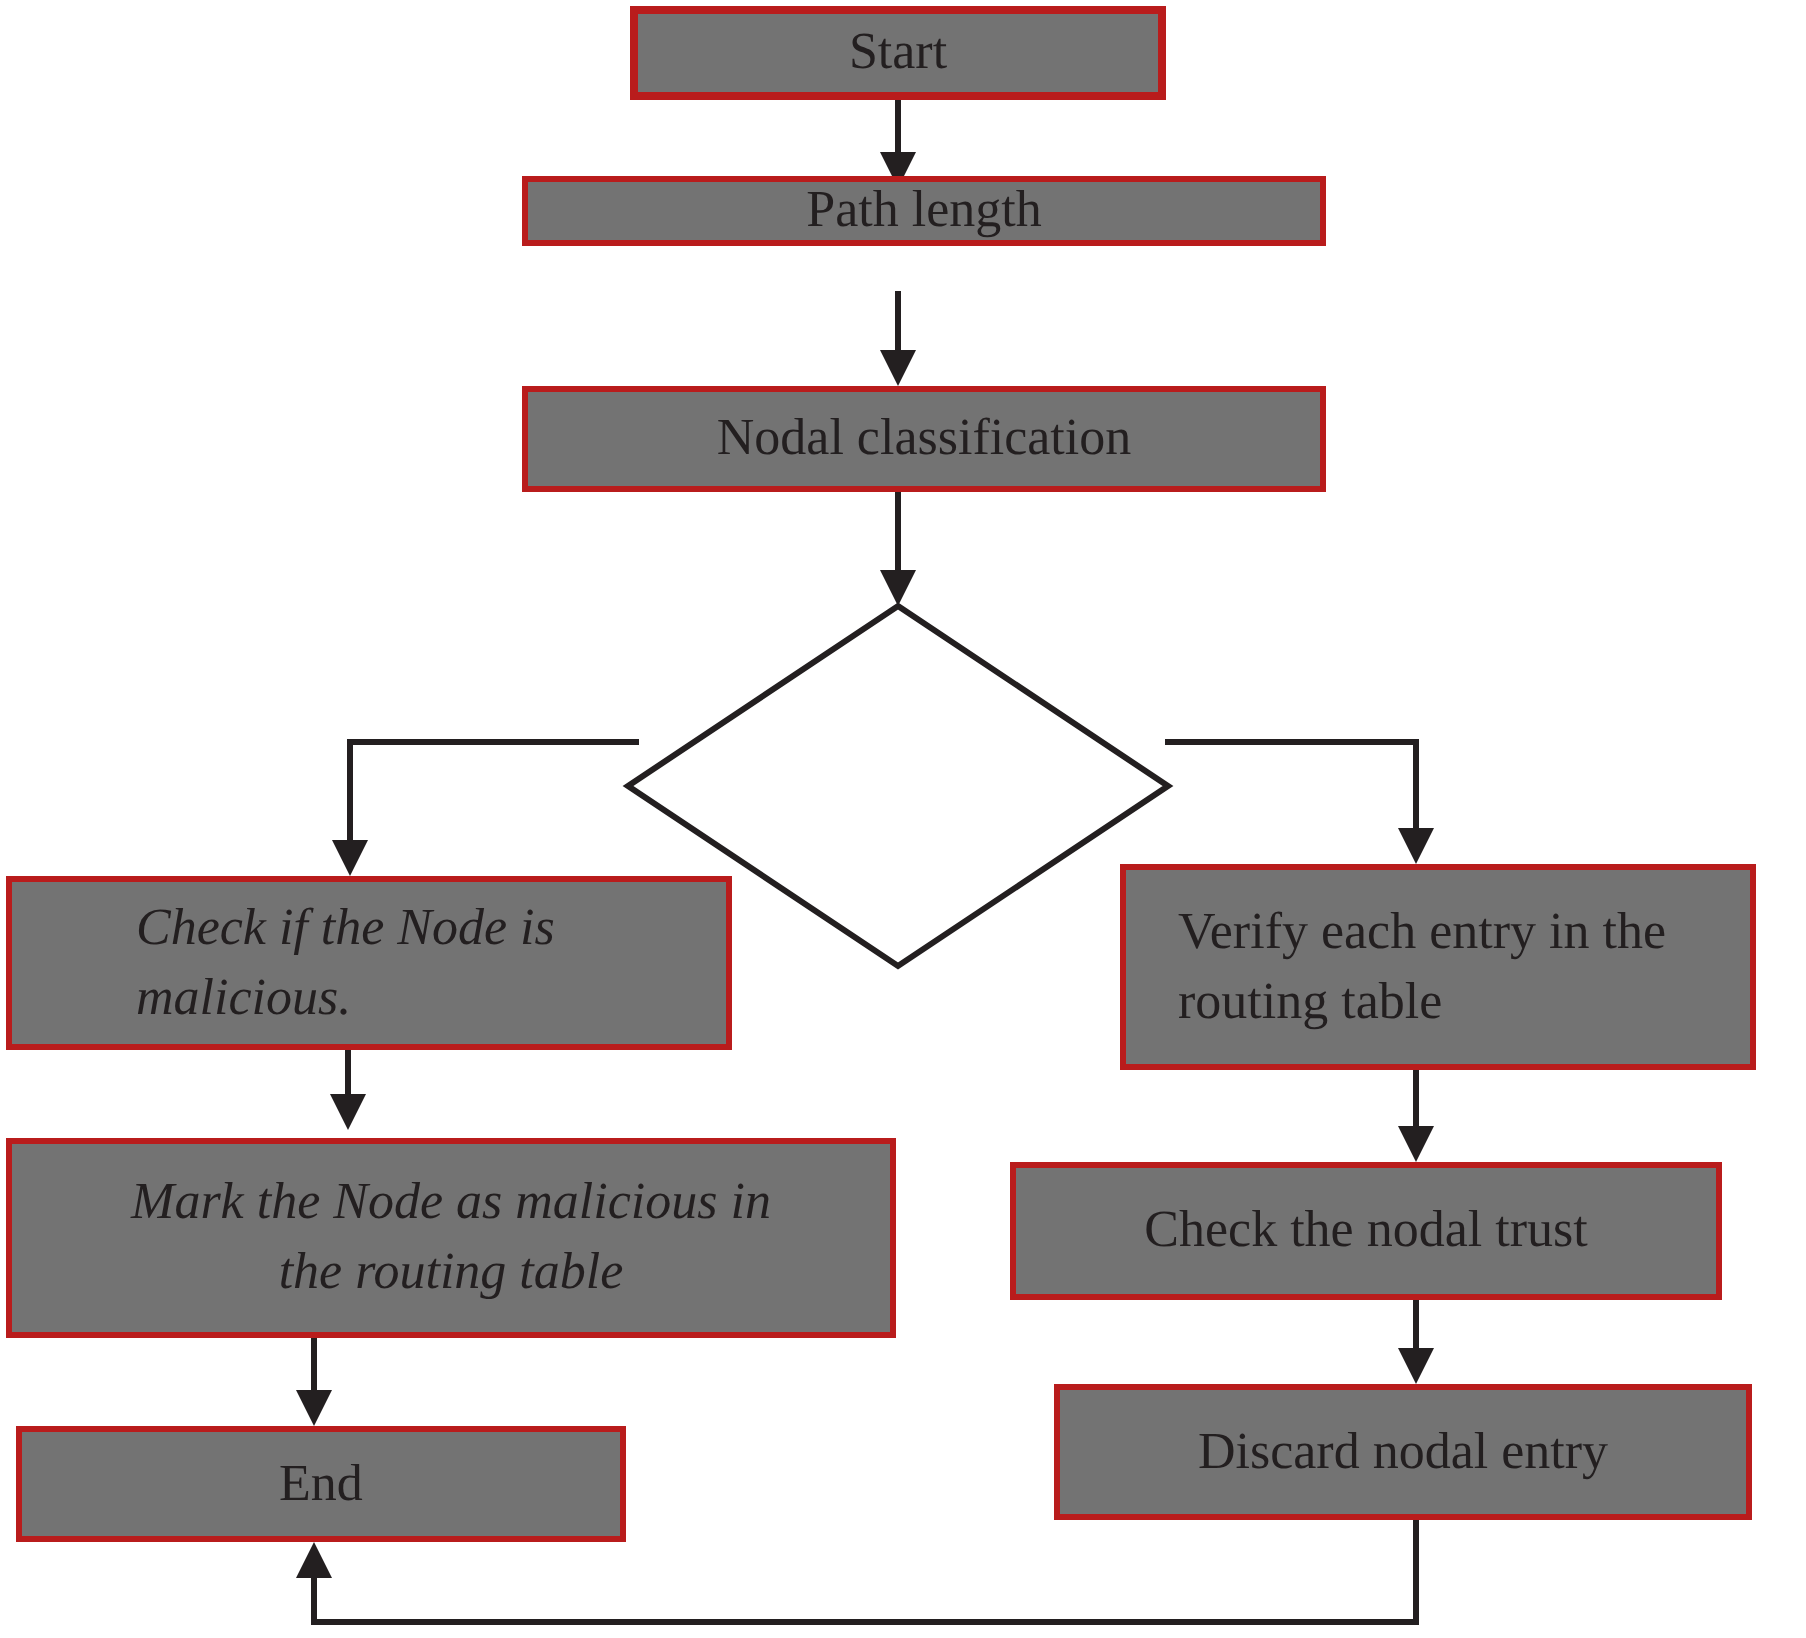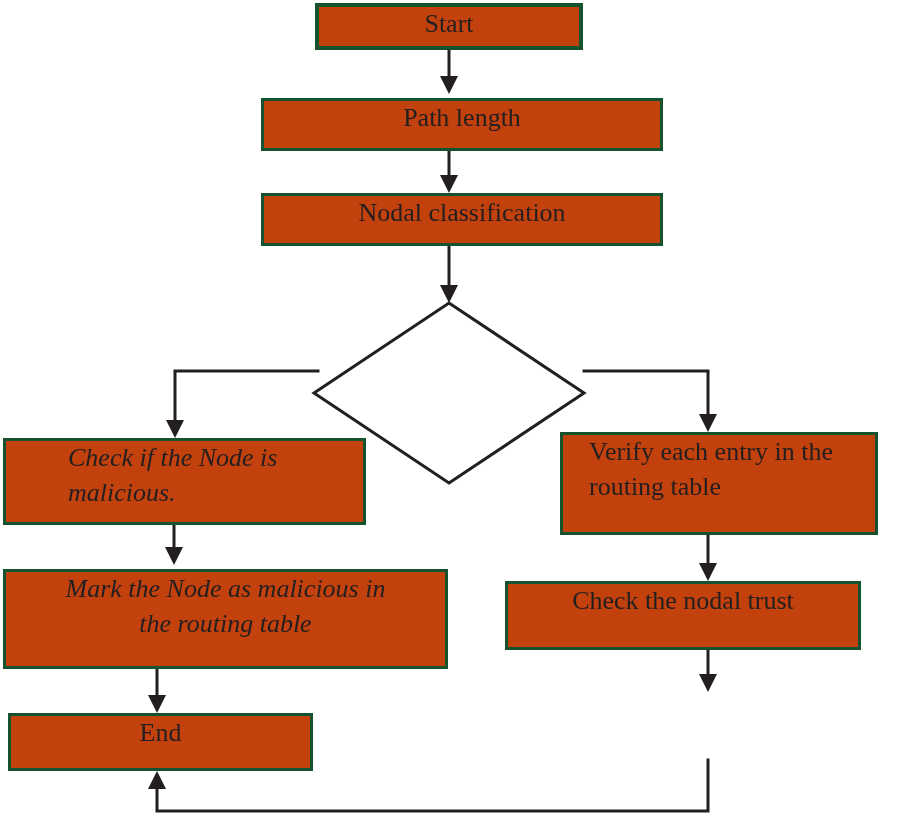--- a/index.html
+++ b/index.html
@@ -8,23 +8,24 @@
     width:903px;height:819px;
     background:#ffffff;
     font-family:"Liberation Serif", serif;
     color:#231f20;
     overflow:hidden;
   }
   .wires{position:absolute;left:0;top:0;width:903px;height:819px;}
   .node{
     position:absolute;
     box-sizing:border-box;
-    border:3px solid #14532d;
-    background:#c2410c;
+    border:3px solid #b91c1c;
+    background:#737373;
     display:flex;
+    align-items:center;
     justify-content:center;
     text-align:center;
     font-size:26px;
     line-height:1.33;
   }
   .node span{white-space:pre;}
   .node.align-left{justify-content:flex-start;text-align:left;}
   .start-box{border-width:4px;}
   .diamond-label{
     position:absolute;
@@ -74,21 +75,21 @@
       <polygon points="699,563 717,563 708,581"></polygon>
       <polygon points="699,674 717,674 708,692"></polygon>
       <polygon points="148,789 166,789 157,771"></polygon>
     </g>
   </svg>
 
   <div class="node start-box" style="left:315px;top:3px;width:268px;height:47px;">
     <span>Start</span>
   </div>
 
-  <div class="node" style="left:261px;top:98px;width:402px;height:53px;">
+  <div class="node" style="left:261px;top:88px;width:402px;height:35px;">
     <span>Path length</span>
   </div>
 
   <div class="node" style="left:261px;top:193px;width:402px;height:53px;">
     <span>Nodal classification</span>
   </div>
 
 
   <div class="node align-left" style="left:3px;top:438px;width:363px;height:87px;padding-left:62px;font-style:italic;">
     <span>Check if the Node is
@@ -106,14 +107,17 @@
   </div>
 
   <div class="node" style="left:8px;top:713px;width:305px;height:58px;">
     <span>End</span>
   </div>
 
   <div class="node" style="left:505px;top:581px;width:356px;height:69px;">
     <span>Check the nodal trust</span>
   </div>
 
+  <div class="node" style="left:527px;top:692px;width:349px;height:68px;">
+    <span>Discard nodal entry</span>
+  </div>
 
 </div>
 
 </body></html>

